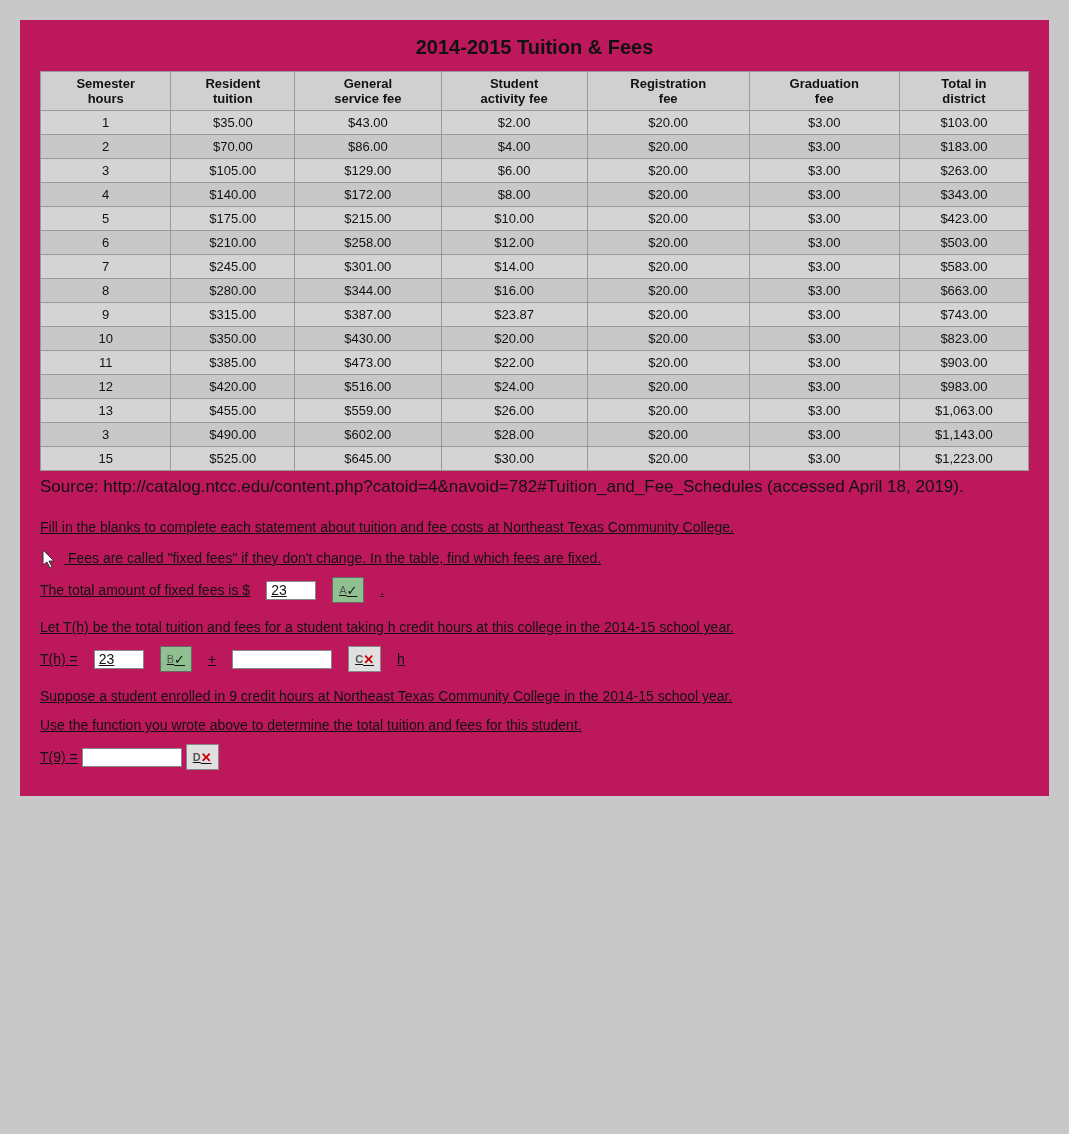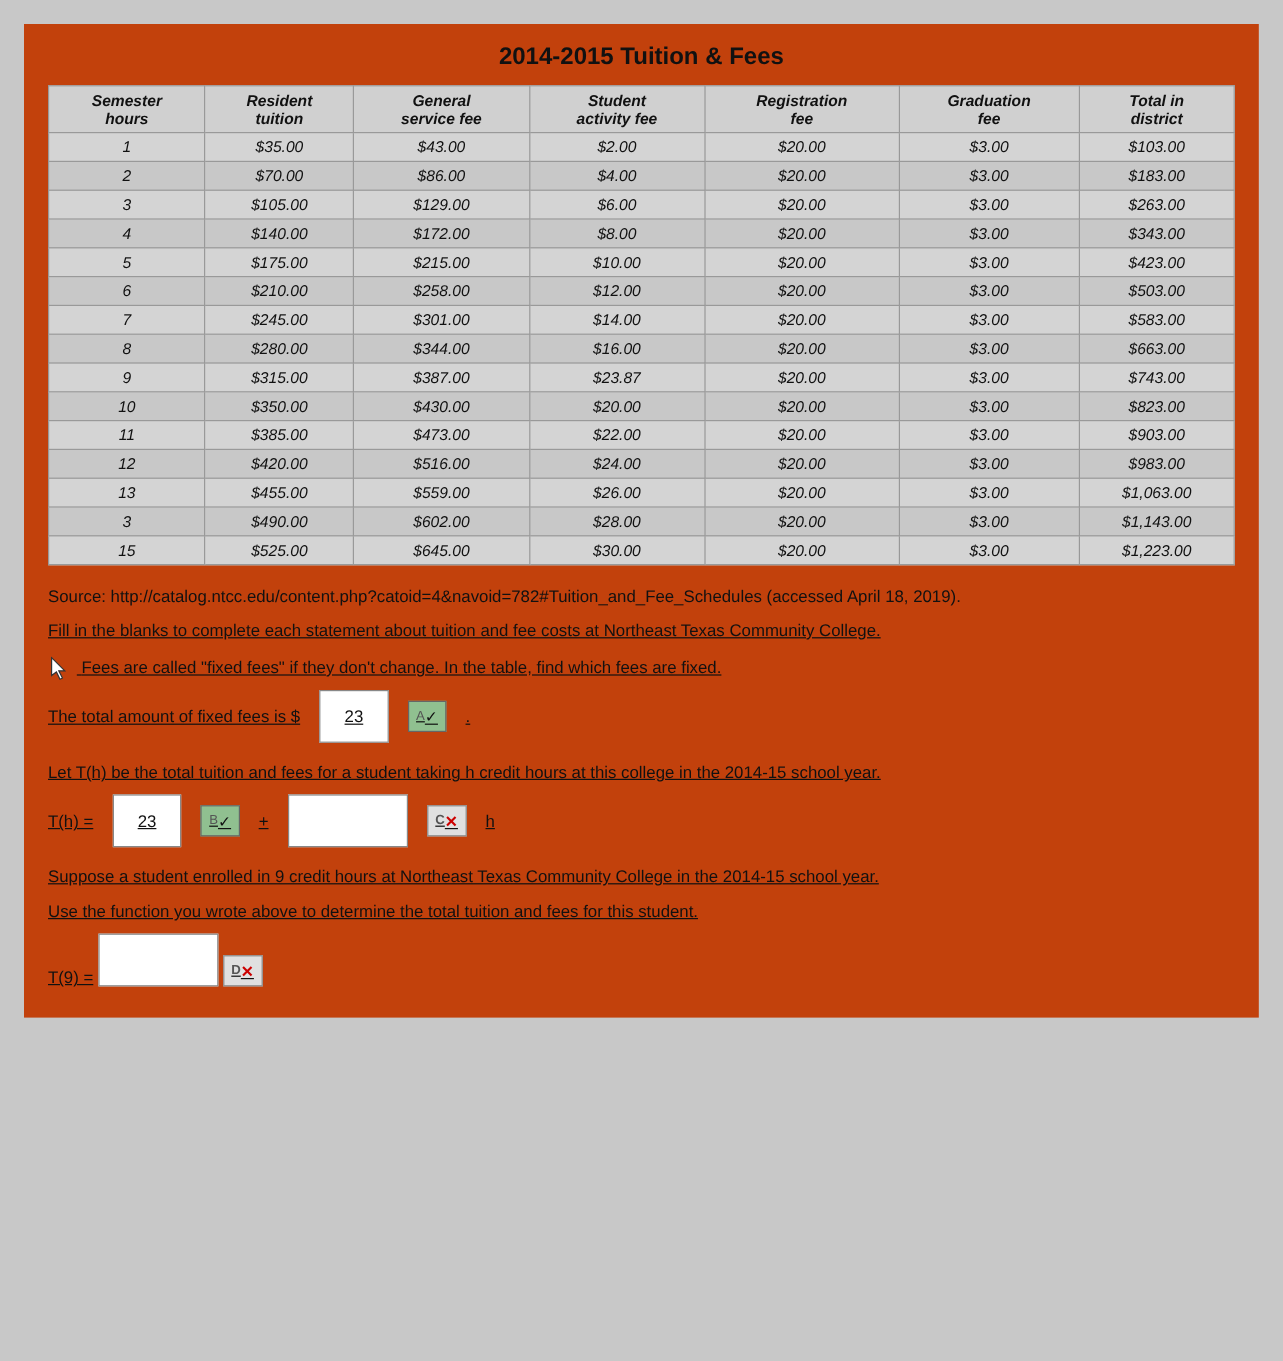--- a/index.html
+++ b/index.html
@@ -6,56 +6,55 @@
     body {
       font-family: Arial, sans-serif;
       font-size: 14px;
       background: #c8c8c8;
       width: 1069px;
       min-height: 1134px;
       padding: 20px;
       color: #111;
     }
     .page {
-      background: #c2410c;
+      background: #be185d;
       width: 1029px;
       padding: 16px 20px;
     }
     h1 {
       text-align: center;
       font-size: 20px;
       font-weight: bold;
       margin-bottom: 12px;
     }
     table {
       width: 100%;
       border-collapse: collapse;
-      margin-bottom: 18px;
+      margin-bottom: 6px;
       background: #d8d8d8;
-      font-style: italic;
     }
     th, td {
       border: 1px solid #999;
       text-align: center;
       padding: 4px 6px;
       font-size: 13px;
     }
     th {
       font-weight: bold;
       background: #d0d0d0;
     }
     tr:nth-child(odd) td {
       background: #d4d4d4;
     }
     tr:nth-child(even) td {
       background: #c8c8c8;
     }
     .source {
-      font-size: 14px;
-      margin-bottom: 10px;
+      font-size: 17px;
+      margin-bottom: 20px;
       color: #111;
     }
     .section {
       margin-bottom: 10px;
       text-decoration: underline;
     }
     .section p {
       margin-bottom: 8px;
       font-size: 14px;
       line-height: 1.5;
@@ -63,24 +62,24 @@
     .inline-row {
       display: flex;
       align-items: center;
       gap: 16px;
       margin-bottom: 14px;
       font-size: 14px;
     }
     .input-box {
       border: 1px solid #888;
       background: #fff;
-      height: 44px;
+      height: 19px;
       display: inline-flex;
       align-items: center;
-      padding: 0 20px;
+      padding: 0 4px;
       min-width: 50px;
       font-size: 14px;
     }
     .input-box-wide {
       min-width: 100px;
     }
     .check-btn {
       border: 1px solid #888;
       background: #e0e0e0;
       height: 26px;
@@ -105,21 +104,21 @@
       cursor: pointer;
       color: #c00;
       font-weight: bold;
     }
     .label-small {
       font-size: 11px;
       color: #555;
     }
     .t9-row {
       display: flex;
-      align-items: flex-end;
+      align-items: center;
       gap: 4px;
       font-size: 14px;
     }
   </style>
 </head>
 <body>
 
 <div class="page">
 
   <h1>2014-2015 Tuition &amp; Fees</h1>

